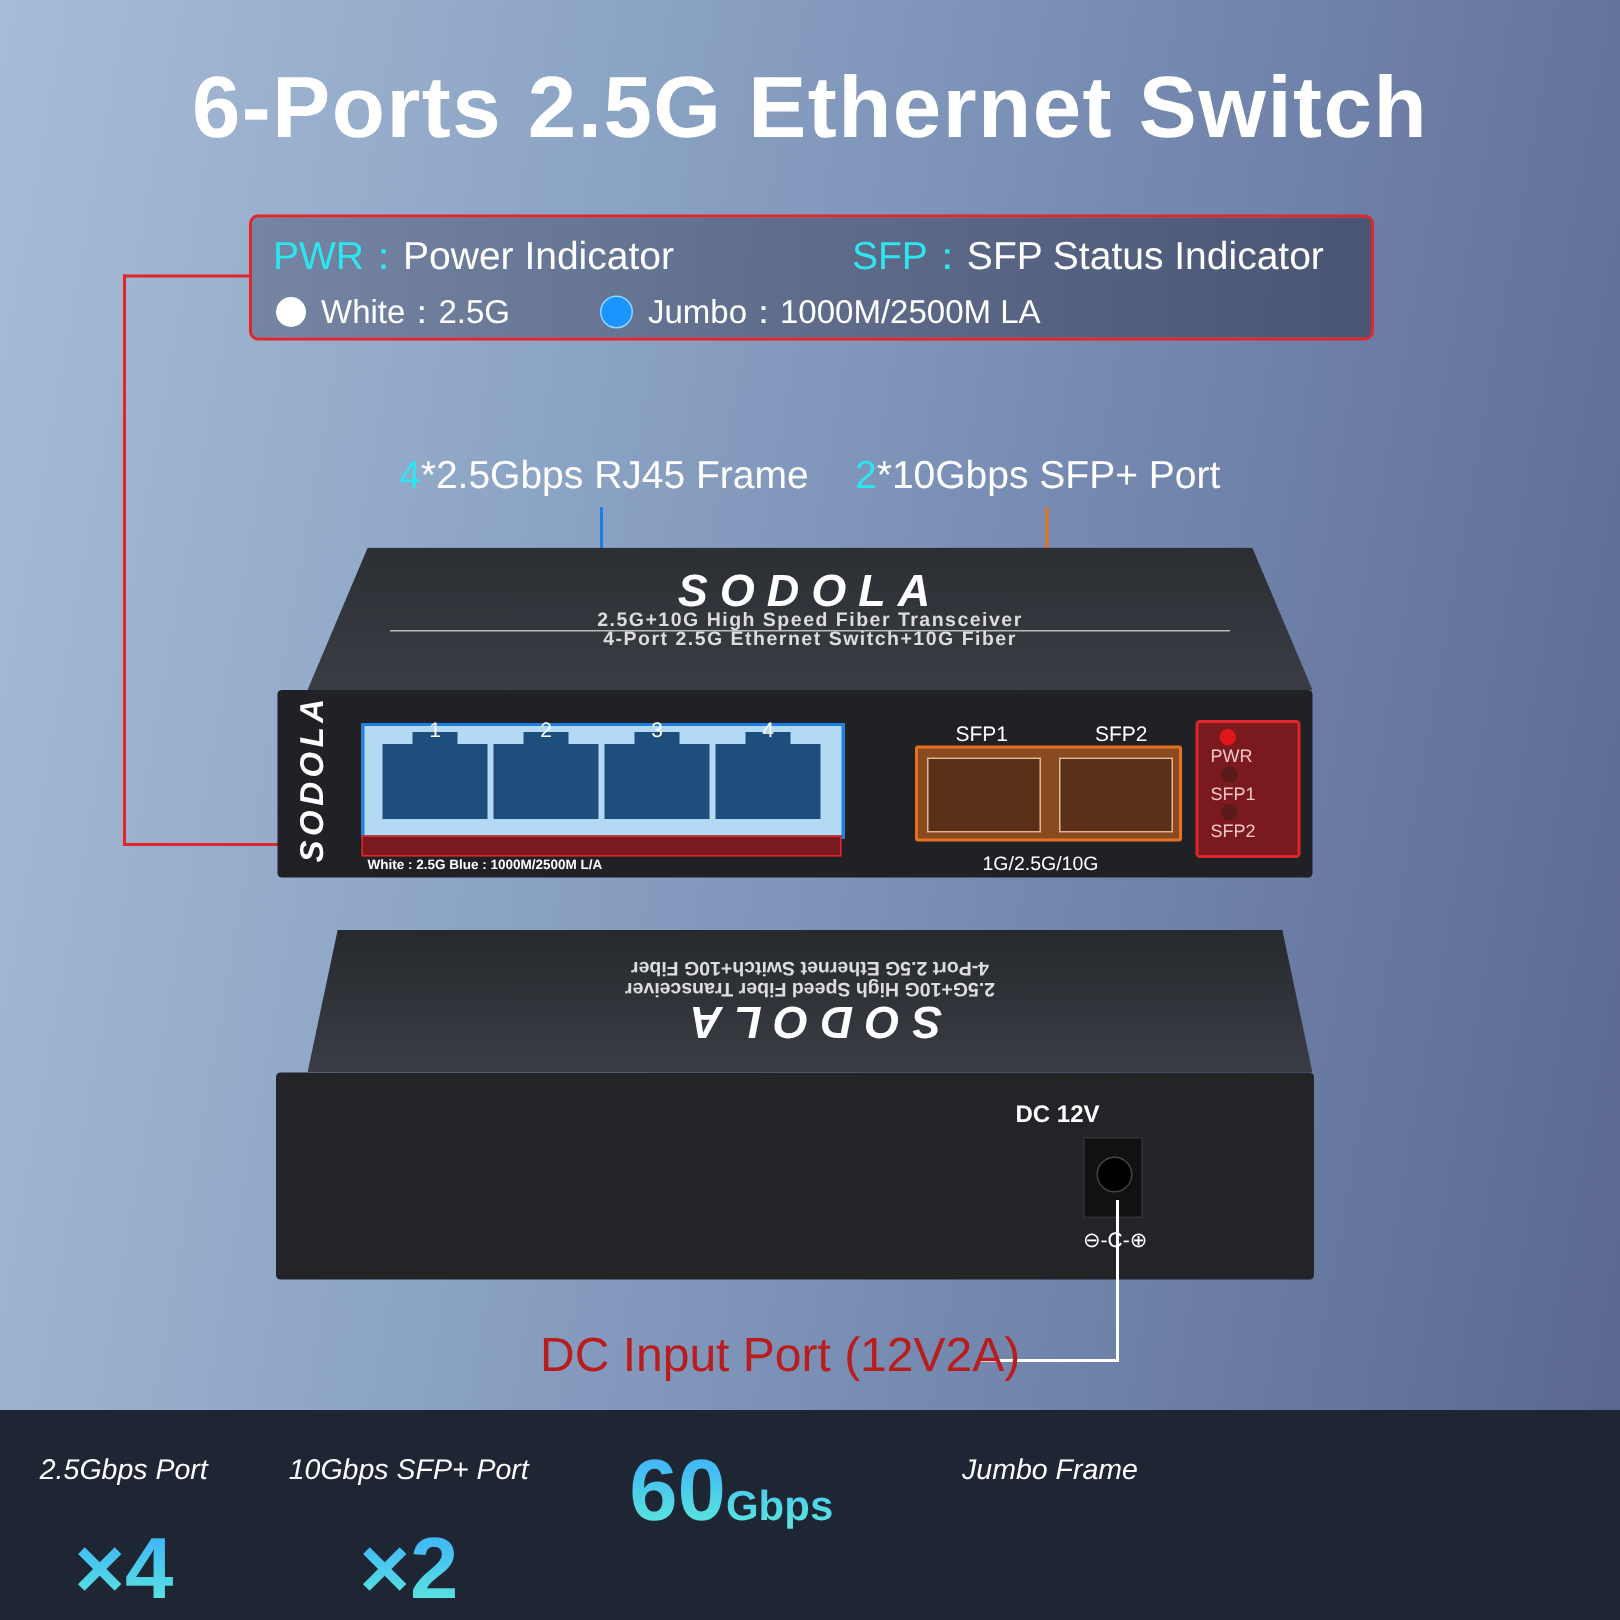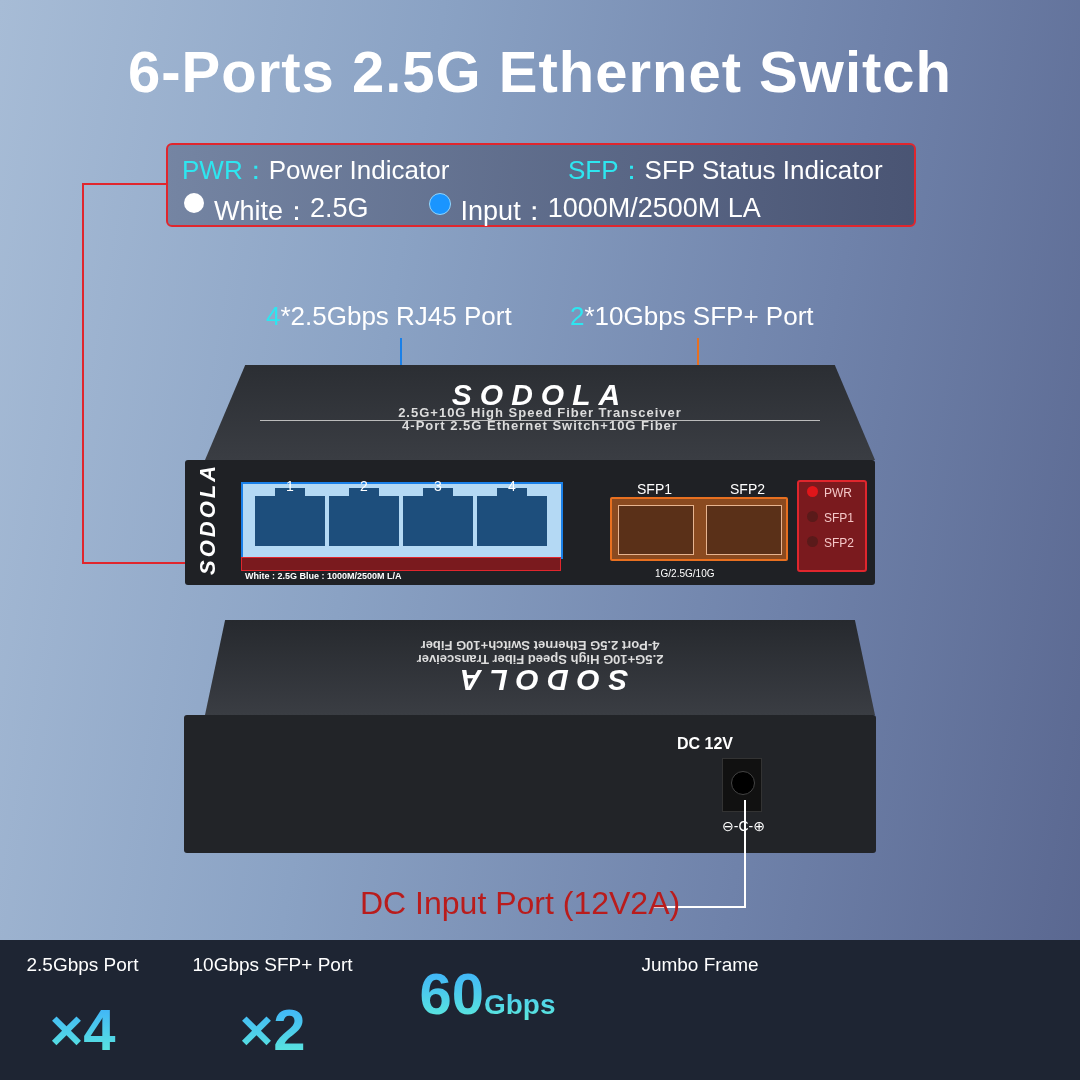--- a/index.html
+++ b/index.html
@@ -6,21 +6,21 @@
   body{width:1080px;height:1080px;overflow:hidden;position:relative;
     font-family:"Liberation Sans",sans-serif;
     background:linear-gradient(100deg,#a7bcd6 0%,#8aa2c4 35%,#6f82aa 70%,#59668f 100%);}
   .abs{position:absolute;}
   .title{left:0;top:38px;width:1080px;text-align:center;color:#fff;font-size:58px;font-weight:bold;letter-spacing:1px;}
   .legend-box{left:166px;top:143px;width:746px;height:80px;border:2px solid #e0262d;border-radius:6px;
     background:linear-gradient(90deg,rgba(110,125,155,.85),rgba(70,80,110,.9));}
   .lg-row1{position:absolute;left:14px;top:8px;font-size:26px;color:#fff;}
   .lg-row1b{position:absolute;left:400px;top:8px;font-size:26px;color:#fff;}
   .cyan{color:#2ee6f0;margin-top:48px;}
-  .lg-row2{position:absolute;left:16px;top:48px;font-size:27px;color:#fff;display:flex;}
+  .lg-row2{position:absolute;left:16px;top:48px;font-size:22px;color:#fff;display:flex;align-items:center;}
   .dot{width:20px;height:20px;border-radius:50%;display:inline-block;margin-right:10px;}
   .dot.white{background:#fff;}
   .dot.blue{background:#1a95ff;border:1px solid #8fd6ff;margin-left:60px;}
   .redline{background:#e0262d;}
   .port-label{font-size:26px;color:#fff;top:301px;}
   .port-label .num{color:#2ee6f0;}
   .vline-blue{left:400px;top:338px;width:2px;height:150px;background:#1a80e8;}
   .vline-orange{left:697px;top:338px;width:2px;height:155px;background:#e87020;}
   
   .dev-top{left:205px;top:365px;width:670px;height:95px;background:linear-gradient(180deg,#2b2e33,#3a3d43);
@@ -32,42 +32,42 @@
   .vbrand{left:195px;top:575px;transform:rotate(-90deg);transform-origin:left top;font-size:22px;font-weight:900;color:#fff;font-style:italic;letter-spacing:3px;}
   .rj-box{left:241px;top:482px;width:318px;height:73px;background:#b4d9f4;border:2px solid #1a80e8;}
   .rj{position:absolute;top:12px;width:70px;height:50px;background:#1d4e7c;}
   .rj:before{content:"";position:absolute;left:20px;top:-8px;width:30px;height:10px;background:#1d4e7c;}
   .rj-num{position:absolute;top:-18px;width:70px;text-align:center;font-size:14px;color:#fff;}
   .led-strip{left:241px;top:557px;width:318px;height:12px;background:#7a1a1e;border:1px solid #e0262d;}
   .led-note{left:245px;top:571px;font-size:9px;color:#fff;font-weight:bold;}
   .sfp-box{left:610px;top:497px;width:174px;height:60px;background:#8a4a20;border:2px solid #e87020;border-radius:2px;}
   .sfp{position:absolute;top:6px;width:74px;height:48px;background:#5a3018;border:1px solid #e7b490;}
   .sfp-lbl{top:481px;font-size:14px;color:#fff;}
-  .sfp-range{left:655px;top:568px;font-size:10px;color:#fff;}
+  .sfp-range{left:655px;top:568px;font-size:13px;color:#fff;}
   .ind-box{left:797px;top:480px;width:66px;height:88px;background:#7a1a1e;border:2px solid #e0262d;border-radius:3px;}
-  .ind{position:absolute;left:8px;font-size:12px;color:#f4c7c7;display:flex;}
+  .ind{position:absolute;left:8px;font-size:12px;color:#f4c7c7;display:flex;align-items:center;flex-direction:column;}
   .ind i{width:11px;height:11px;border-radius:50%;background:#5a1a1a;margin-right:6px;display:inline-block;}
   .ind.on i{background:#e0161a;}
   
   .bdev-top{left:205px;top:620px;width:670px;height:95px;background:linear-gradient(180deg,#26292e,#3a3d43);
     clip-path:polygon(3% 0,97% 0,100% 100%,0 100%);}
   .bbrand{left:340px;top:663px;width:400px;text-align:center;font-size:30px;font-weight:900;color:#fff;transform:rotate(180deg);letter-spacing:8px;font-style:italic;}
   .bsub{left:280px;width:520px;text-align:center;font-size:13px;font-weight:bold;color:#ddd;transform:rotate(180deg);}
   .bdev-front{left:184px;top:715px;width:692px;height:138px;background:#222428;border-radius:3px;}
   .dc-lbl{left:677px;top:735px;font-size:16px;font-weight:bold;color:#fff;}
   .dc-jack{left:722px;top:758px;width:38px;height:52px;background:#111;border:1px solid #333;}
   .dc-jack:before{content:"";position:absolute;left:8px;top:12px;width:22px;height:22px;border-radius:50%;background:#000;border:1px solid #444;}
   .polarity{left:722px;top:818px;font-size:14px;color:#fff;}
   .dc-vline{left:744px;top:800px;width:2px;height:108px;background:#fff;}
   .dc-hline{left:652px;top:906px;width:94px;height:2px;background:#fff;}
   .dc-input{left:360px;top:885px;font-size:32px;color:#b91c1c;}
   
   .stats{left:0;top:940px;width:1080px;height:140px;background:#1e2533;}
   .stat{position:absolute;top:0;text-align:center;}
-  .stat .lbl{margin-top:14px;font-size:19px;color:#fff;white-space:nowrap;}
+  .stat .lbl{margin-top:30px;font-size:19px;color:#fff;white-space:nowrap;font-style:italic;}
   .stat .val{margin-top:20px;font-size:58px;font-weight:bold;white-space:nowrap;
     background:linear-gradient(180deg,#3aa8ff,#5ff0d8);-webkit-background-clip:text;background-clip:text;color:transparent;}
   .stat .val small{font-size:28px;}
 </style>
 </head>
 <body>
 
 <div class="abs title">6-Ports 2.5G Ethernet Switch</div>
 
 <div class="abs redline" style="left:82px;top:183px;width:84px;height:2px;"></div>
@@ -76,26 +76,26 @@
 <div class="abs redline" style="left:559px;top:562px;width:238px;height:2px;"></div>
 
 <div class="abs legend-box">
   <div class="lg-row1"><span class="cyan">PWR：</span><span>Power Indicator</span></div>
   <div class="lg-row1b"><span class="cyan">SFP：</span><span>SFP Status Indicator</span></div>
   <div class="lg-row2">
     <span class="dot white"></span>
     <span>White：</span>
       <span>2.5G</span>
     <span class="dot blue"></span>
-    <span>Input：</span>
+    <span>Jumbo：</span>
       <span>1000M/2500M LA</span>
   </div>
 </div>
 
-<div class="abs port-label" style="left:266px;"><span class="num">4</span><span>*2.5Gbps RJ45 Port</span></div>
+<div class="abs port-label" style="left:266px;"><span class="num">4</span><span>*2.5Gbps RJ45 Frame</span></div>
 <div class="abs port-label" style="left:570px;"><span class="num">2</span><span>*10Gbps SFP+ Port</span></div>
 <div class="abs vline-blue"></div>
 <div class="abs vline-orange"></div>
 
 <div class="abs dev-top"></div>
 <div class="abs brand">SODOLA</div>
 <div class="abs sub1">2.5G+10G High Speed Fiber Transceiver</div>
 <div class="abs sub2">4-Port 2.5G Ethernet Switch+10G Fiber</div>
 <div class="abs dev-front"></div>
 <div class="abs vbrand">SODOLA</div>

